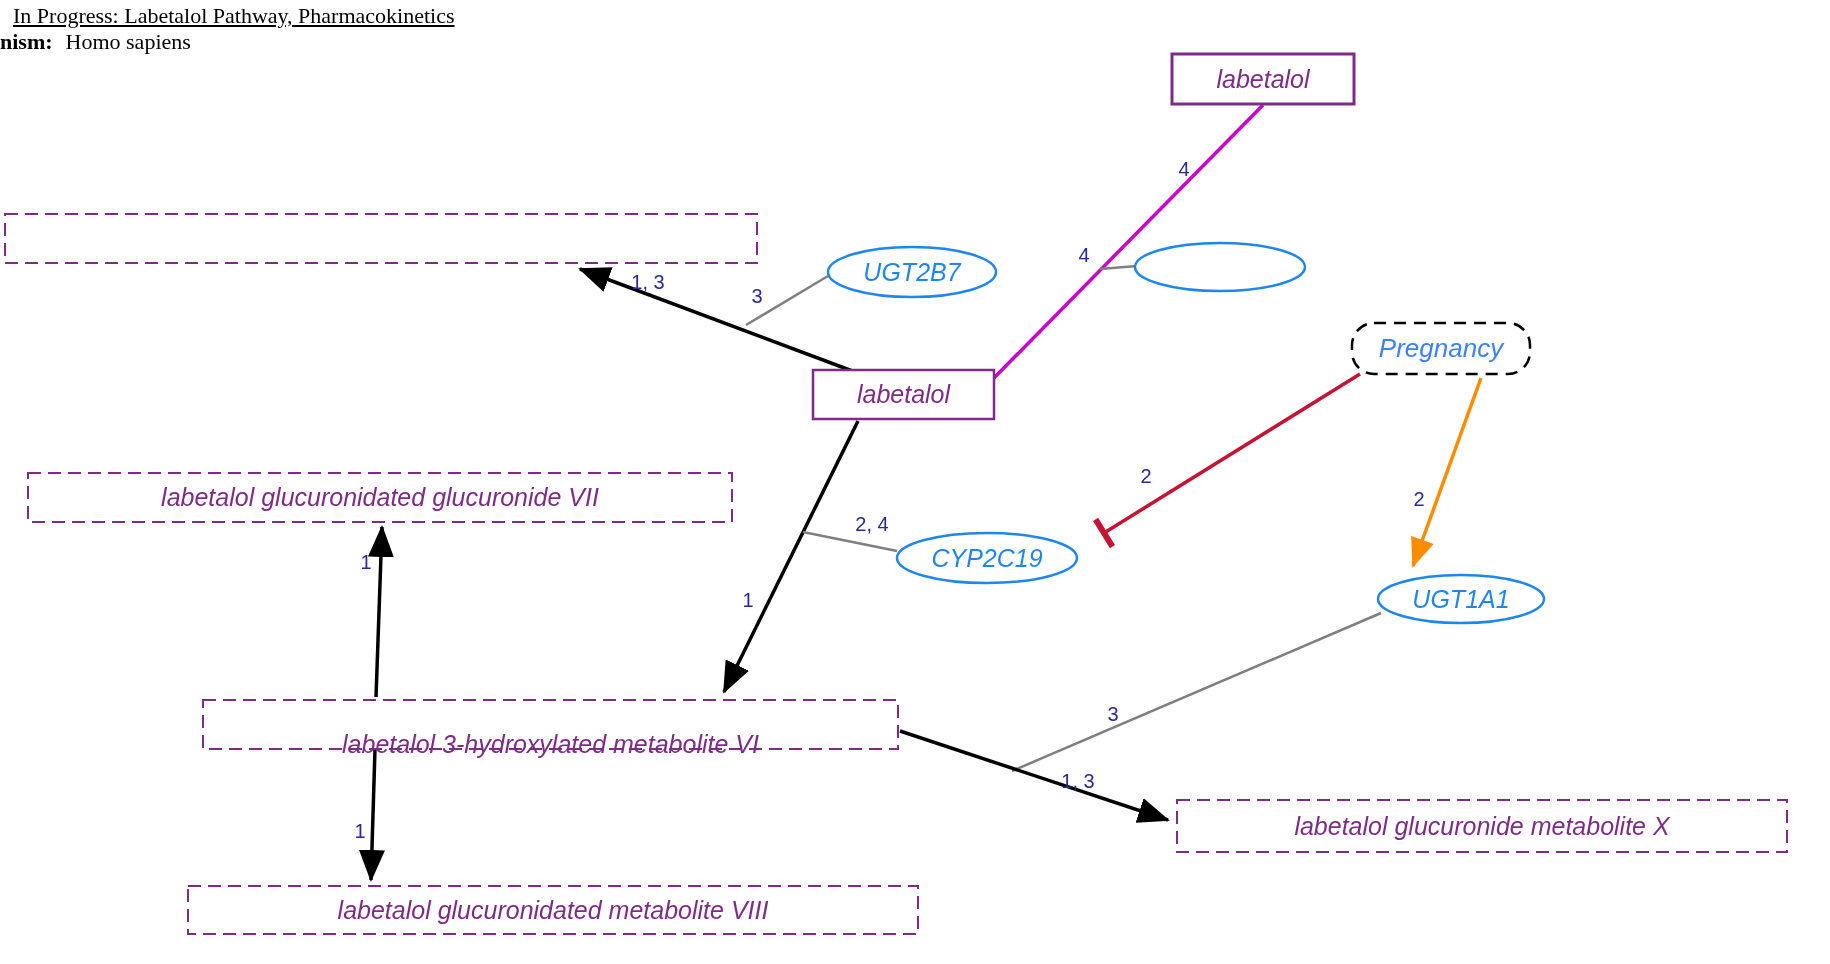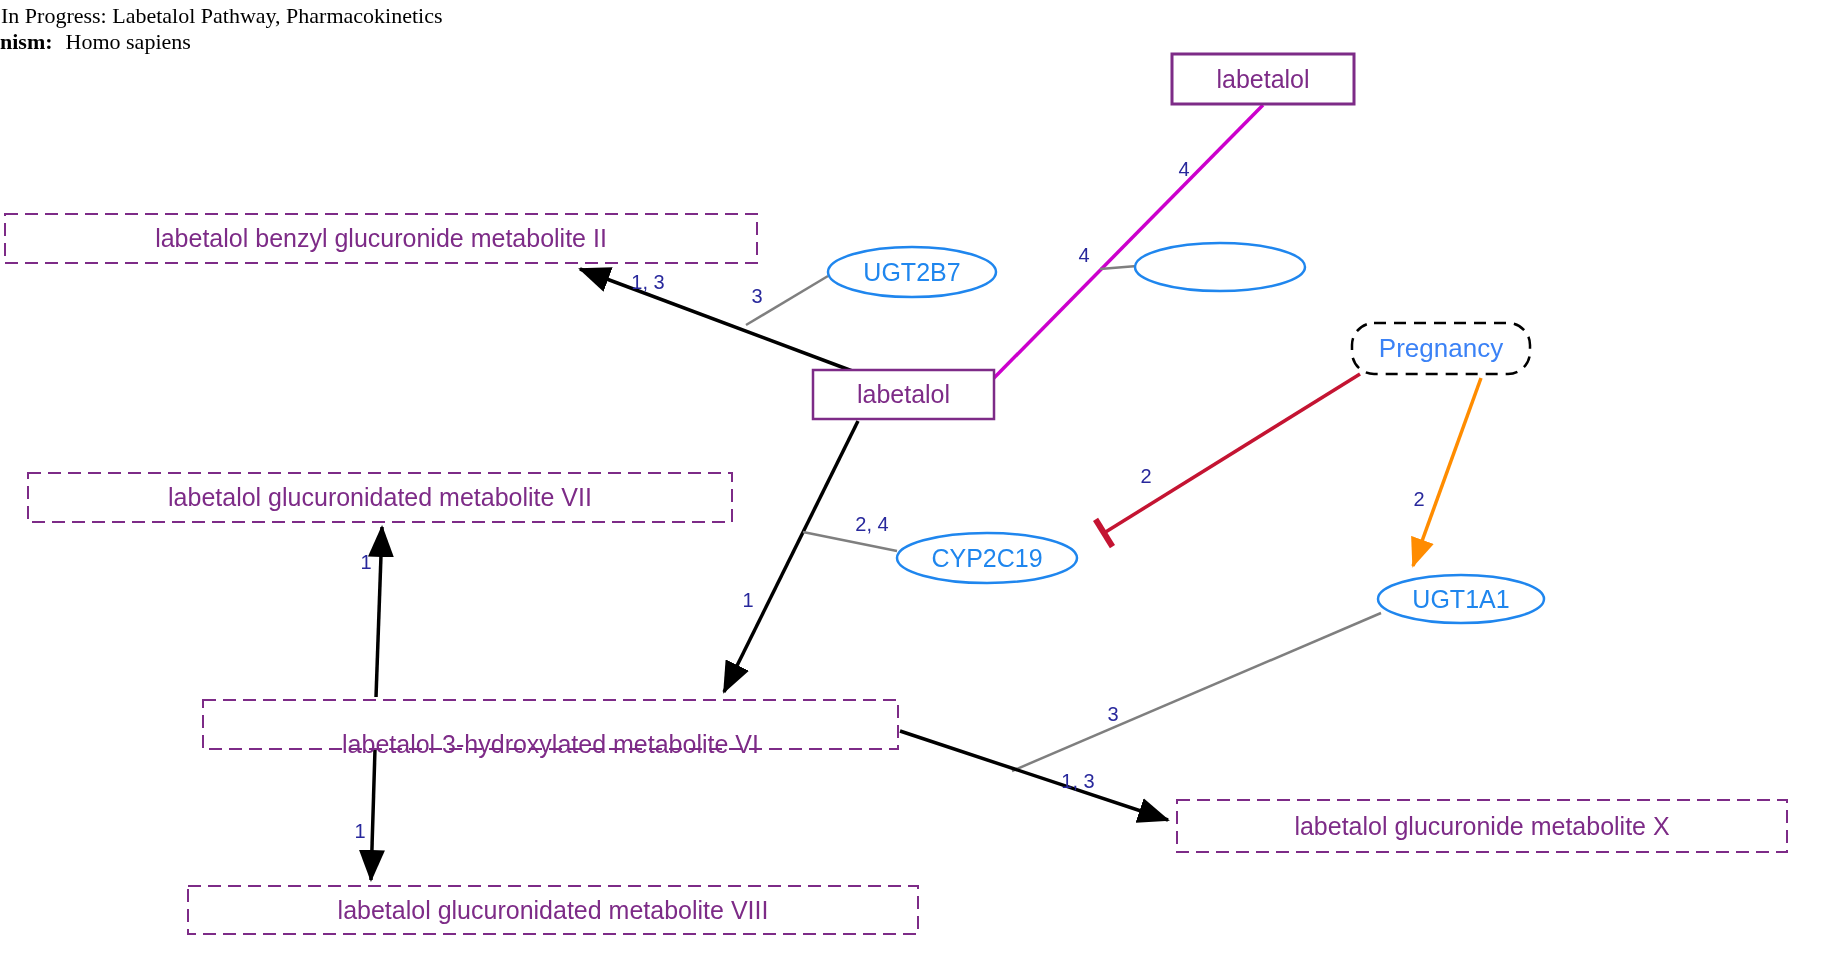--- a/index.html
+++ b/index.html
@@ -6,27 +6,27 @@
   #stage {
     position:relative; width:1830px; height:964px; background:#ffffff;
     overflow:hidden; font-family:"Liberation Sans", sans-serif;
   }
   #edge-layer { position:absolute; left:0; top:0; width:1830px; height:964px; }
 
   .hdr {
     position:absolute; left:0; top:3px; color:#000;
     font-family:"Liberation Serif", serif; font-size:22px; line-height:26px;
   }
-  .hdr .line1 { padding-left:1px; }
+  .hdr .line1 { padding-left:13px;text-decoration:underline; }
   .hdr .org-label { font-weight:bold;text-align:right; }
   .hdr .org-value { margin-left:13px; }
 
   .node {
     position:absolute; display:flex; align-items:center; justify-content:center;
-    font-size:25px; white-space:nowrap; cursor:pointer;
+    font-size:25px; white-space:nowrap; cursor:pointer;font-style:italic;
   }
   .metab  { color:#7d2b87; }
   .gene   { color:#1f86ee; }
   .cond   { color:#3b82f6; }
 
   .edge-label {
     position:absolute; width:56px; text-align:center;
     color:#28289c; font-size:20px; font-weight:500; line-height:22px;
   }
 </style>
@@ -79,25 +79,22 @@
     <div class="line1">In Progress: Labetalol Pathway, Pharmacokinetics</div>
     <div class="line2"><span class="org-label">nism:</span><span class="org-value">Homo sapiens</span></div>
   </div>
 
   <div class="node metab" style="left:1172px;top:54px;width:182px;height:50px;">
       <span>labetalol</span>
     </div>
   <div class="node metab" style="left:813px;top:370px;width:181px;height:49px;">
       <span>labetalol</span>
     </div>
-  <div class="node metab" style="left:5px;top:214px;width:752px;height:49px;">
-      <span>labetalol benzyl glucuronide metabolite II</span>
-    </div>
   <div class="node metab" style="left:28px;top:473px;width:704px;height:49px;">
-      <span>labetalol glucuronidated metabolite VII</span>
+      <span>labetalol glucuronidated glucuronide VII</span>
     </div>
   <div class="node metab" style="left:203px;top:720px;width:695px;height:49px;">
       <span>labetalol 3-hydroxylated metabolite VI</span>
     </div>
   <div class="node metab" style="left:1177px;top:800px;width:610px;height:52px;">
       <span>labetalol glucuronide metabolite X</span>
     </div>
   <div class="node metab" style="left:188px;top:886px;width:730px;height:48px;">
       <span>labetalol glucuronidated metabolite VIII</span>
     </div>

